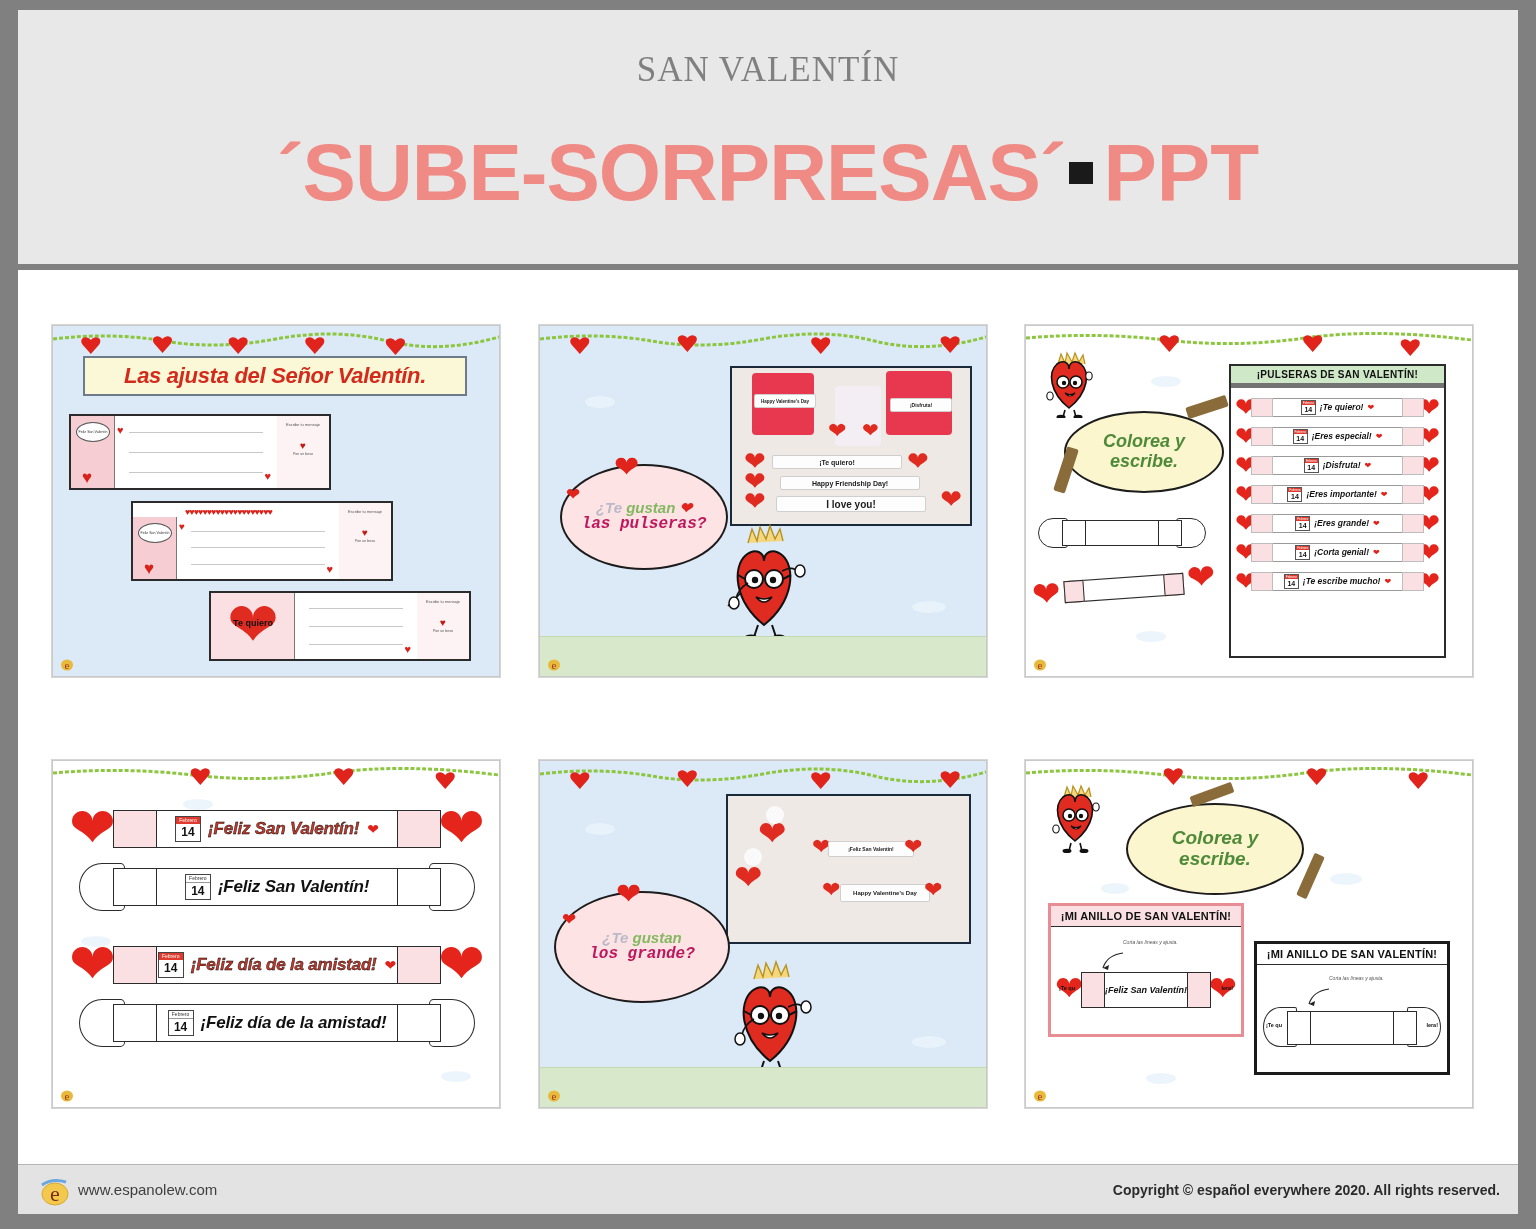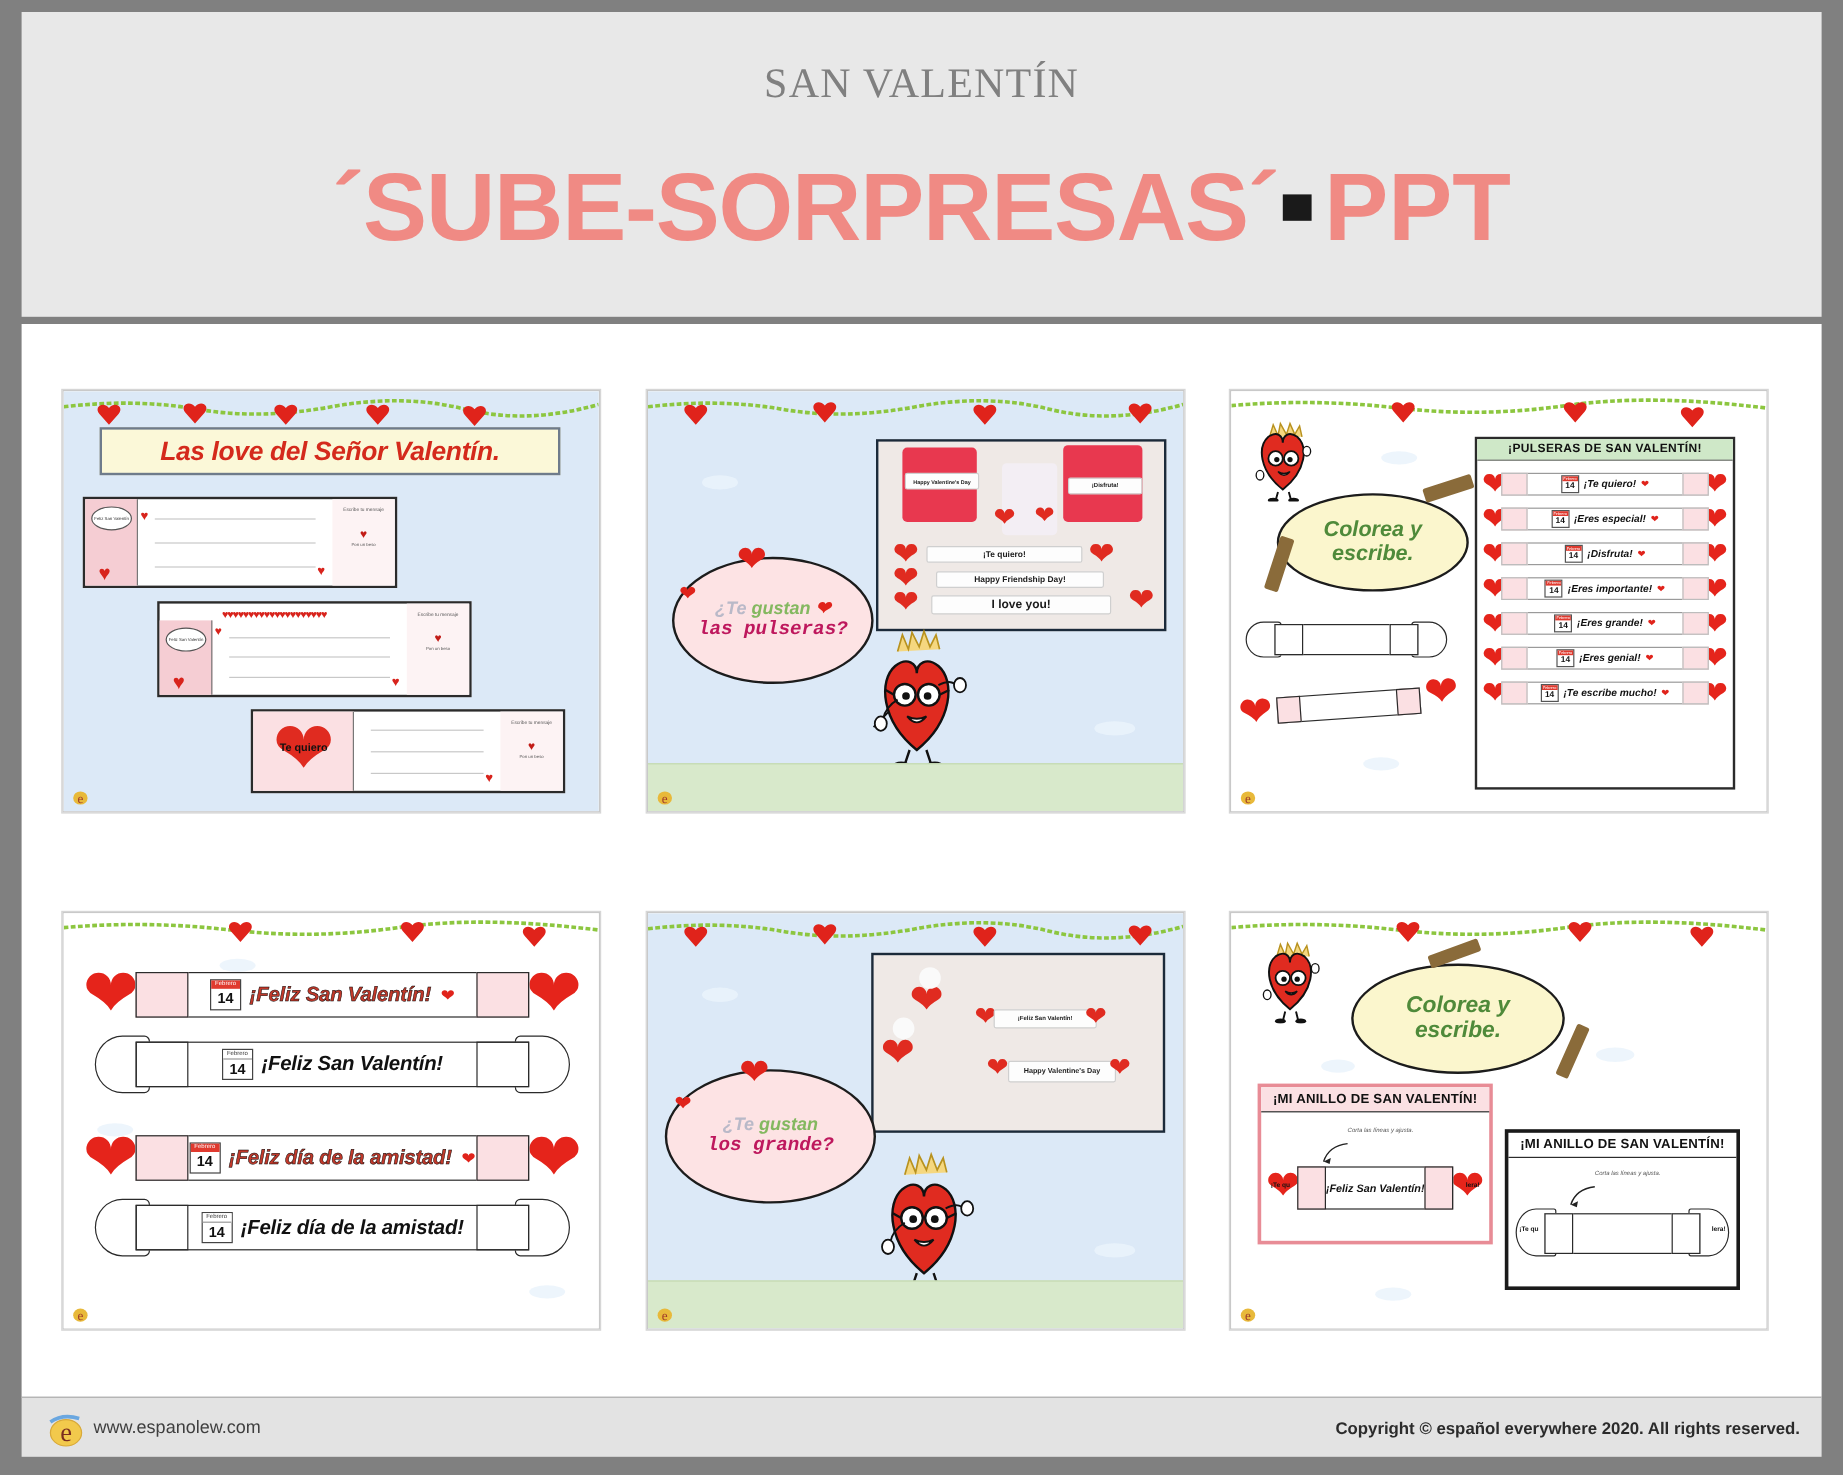--- a/index.html
+++ b/index.html
@@ -250,21 +250,21 @@
   .heartguy { position: absolute; }
 
   
   .panel {
     position: absolute;
     background: #ffffff;
     border: 2px solid #2b2b2b;
   }
   .panel-head {
     background: #cfe8c8;
-    border-bottom: 1px solid #737373;
+    border-bottom: 5px solid #737373;
     text-align: center;
     font-size: 10px; font-weight: bold; color:#111;
     letter-spacing: .3px;
     padding: 3px 0;
   }
   .brow {
     position: relative;
     height: 27px;
     margin: 2px 4px;
   }
@@ -404,21 +404,21 @@
               <path d="M38,10 c-5,-6 -13,-1 -8,5 l8,9 l8,-9 c5,-6 -3,-11 -8,-5z"></path>
               <path d="M110,9 c-5,-6 -13,-1 -8,5 l8,9 l8,-9 c5,-6 -3,-11 -8,-5z"></path>
               <path d="M186,10 c-5,-6 -13,-1 -8,5 l8,9 l8,-9 c5,-6 -3,-11 -8,-5z"></path>
               <path d="M263,10 c-5,-6 -13,-1 -8,5 l8,9 l8,-9 c5,-6 -3,-11 -8,-5z"></path>
               <path d="M344,11 c-5,-6 -13,-1 -8,5 l8,9 l8,-9 c5,-6 -3,-11 -8,-5z"></path>
             </g>
           </svg>
         </div>
 
         <div class="s1-title">
-          <span>Las love del Señor Valentín.</span>
+          <span>Las ajusta del Señor Valentín.</span>
         </div>
 
         <div class="note-card" style="left:16px; top:88px; width:262px; height:76px;">
           <div class="note-left">
             <div class="note-bubble">Feliz San Valentín</div>
             <div class="note-heart-char">♥</div>
           </div>
           <div class="note-lines">
             <i></i>
               <i></i>
@@ -690,21 +690,21 @@
                 <div class="bpatch r"></div>
               </div>
               <div class="brow">
                 <span class="bend l">❤</span>
                 <span class="bend r">❤</span>
                 <div class="bband">
                   <span class="cal">
                     <span class="m">Febrero</span>
                     <span class="d">14</span>
                   </span>
-                  <span class="btext">¡Eres genial!</span>
+                  <span class="btext">¡Corta genial!</span>
                   <span style="font-size:8px;color:#e0231b;margin-left:4px;">❤</span>
                 </div>
                 <div class="bpatch l"></div>
                 <div class="bpatch r"></div>
               </div>
               <div class="brow">
                 <span class="bend l">❤</span>
                 <span class="bend r">❤</span>
                 <div class="bband">
                   <span class="cal">

